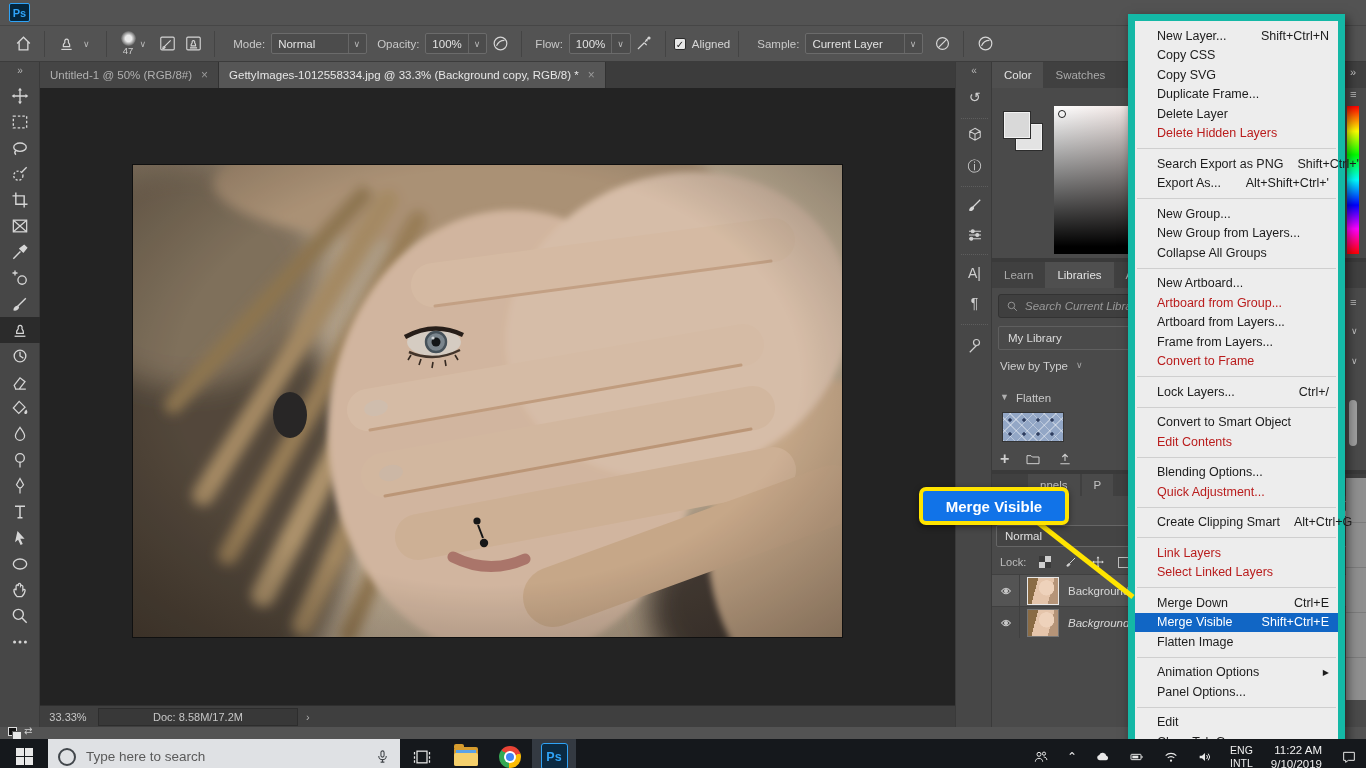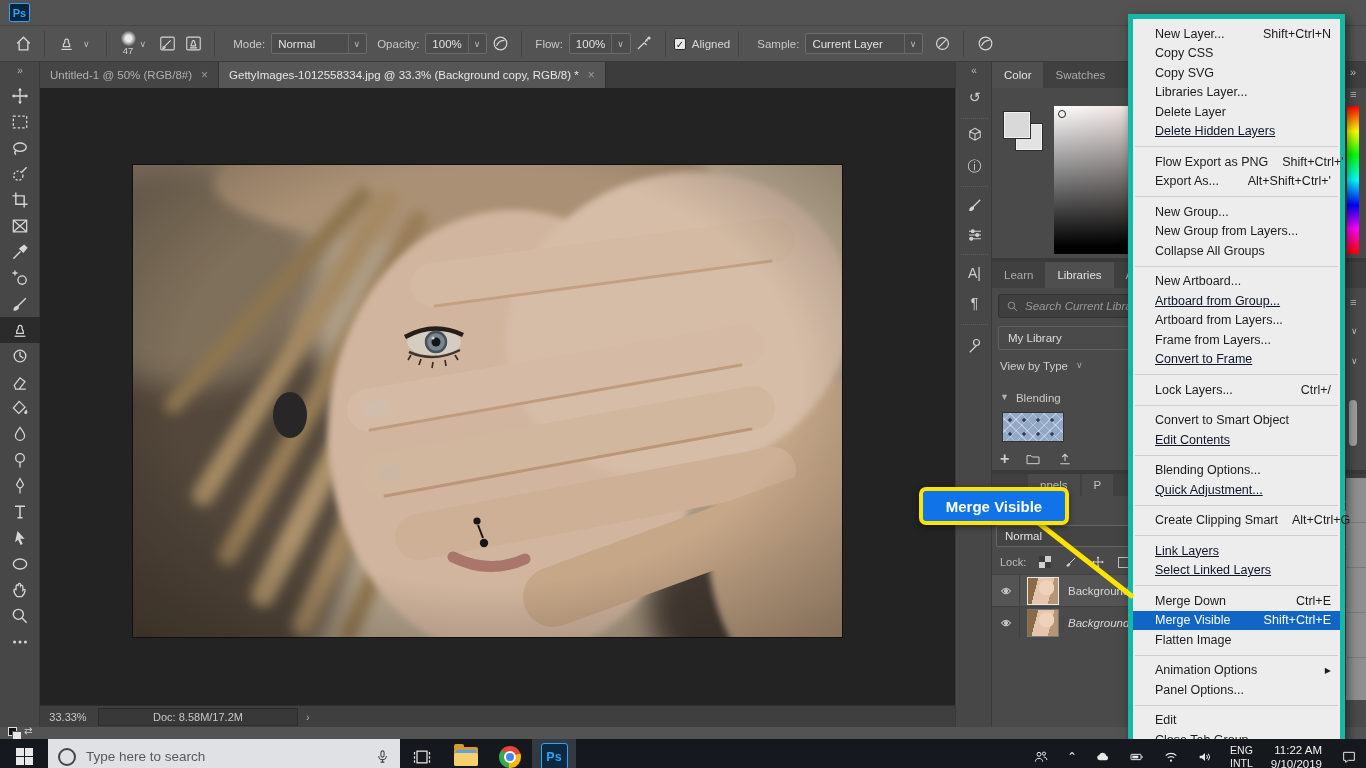--- a/index.html
+++ b/index.html
@@ -159,28 +159,28 @@
 
   
   .edge-frag { position:absolute; color:#c5c5c5; z-index:8; font-size:11px; }
   .edge-scroll { position:absolute; left:1349px; top:400px; width:8px; height:46px; background:#9f9f9f;
       border-radius:4px; z-index:8; }
   .edge-light { position:absolute; left:1346px; top:478px; width:20px; height:222px; z-index:8;
       background:repeating-linear-gradient(to bottom, #8f8f8f 0 44px, #7c7c7c 44px 45px); }
 
   
   .ctxmenu { position:absolute; left:1128px; top:14px; width:217px; background:#ededed;
-      border:5px solid #14b8a6; box-shadow:3px 4px 10px rgba(0,0,0,.5); z-index:40;
+      border:7px solid #14b8a6; box-shadow:3px 4px 10px rgba(0,0,0,.5); z-index:40;
       padding:5px 0 4px 0; font-size:12.5px; color:#1c1c1c; }
   .menu-item { height:19.5px; display:flex; align-items:center; padding:0 9px 0 22px; white-space:nowrap; }
   .menu-item .mi-label { flex:1; }
   .menu-item .mi-shortcut { margin-left:14px;text-align:right; }
   .menu-item .mi-arrow { display:none; font-size:8px; margin-left:10px; }
   .menu-item.arrow .mi-arrow { display:block; }
-  .menu-item.disabled { color:#0f172a;text-decoration:underline; }
+  .menu-item.disabled { color:#b91c1c; }
   .menu-item.highlight { background:#1166c5; color:#fff; }
   .msep { height:11px; margin:0 2px; display:flex; align-items:center; }
   .msep::after { content:""; flex:1; height:1px; background:#cfcfcf; }
 
   
   .callout-line { position:absolute; inset:0; width:1366px; height:768px; pointer-events:none; z-index:45; }
   .callout { position:absolute; left:919px; top:487px; width:150px; height:38px; background:#ffe400;
       border-radius:7px; padding:4px; box-shadow:0 2px 6px rgba(0,0,0,.45); z-index:50; }
   .callout .inner { width:100%; height:100%; background:#1173e8; border-radius:3px; display:flex;
       align-items:center; justify-content:center; color:#fff; font-weight:bold; font-size:15px; }
@@ -794,21 +794,21 @@
       </div>
       <div class="lib-mylib">
         <span>My Library</span>
       </div>
       <div class="lib-viewby">
         <span>View by Type</span>
         <span class="dd">∨</span>
       </div>
       <div class="lib-section">
         <span class="tri">▼</span>
-        <span>Blending</span>
+        <span>Flatten</span>
       </div>
       <div class="pattern-thumb"></div>
       <div class="lib-actions">
         <span class="plus">+</span>
         <svg viewBox="0 0 24 24">
             <use href="#sym-folder"></use>
           </svg>
         <svg viewBox="0 0 24 24">
             <use href="#sym-upload"></use>
           </svg>
@@ -887,37 +887,37 @@
         <span class="mi-label">Copy CSS</span>
         <span class="mi-shortcut"></span>
 
       </div>
       <div class="menu-item">
         <span class="mi-label">Copy SVG</span>
         <span class="mi-shortcut"></span>
 
       </div>
       <div class="menu-item">
-        <span class="mi-label">Libraries Layer...</span>
+        <span class="mi-label">Duplicate Frame...</span>
         <span class="mi-shortcut"></span>
 
       </div>
       <div class="menu-item">
         <span class="mi-label">Delete Layer</span>
         <span class="mi-shortcut"></span>
 
       </div>
       <div class="menu-item disabled">
         <span class="mi-label">Delete Hidden Layers</span>
         <span class="mi-shortcut"></span>
 
       </div>
       <div class="msep"></div>
       <div class="menu-item">
-        <span class="mi-label">Flow Export as PNG</span>
+        <span class="mi-label">Search Export as PNG</span>
         <span class="mi-shortcut">Shift+Ctrl+'</span>
 
       </div>
       <div class="menu-item">
         <span class="mi-label">Export As...</span>
         <span class="mi-shortcut">Alt+Shift+Ctrl+'</span>
 
       </div>
       <div class="msep"></div>
       <div class="menu-item">

